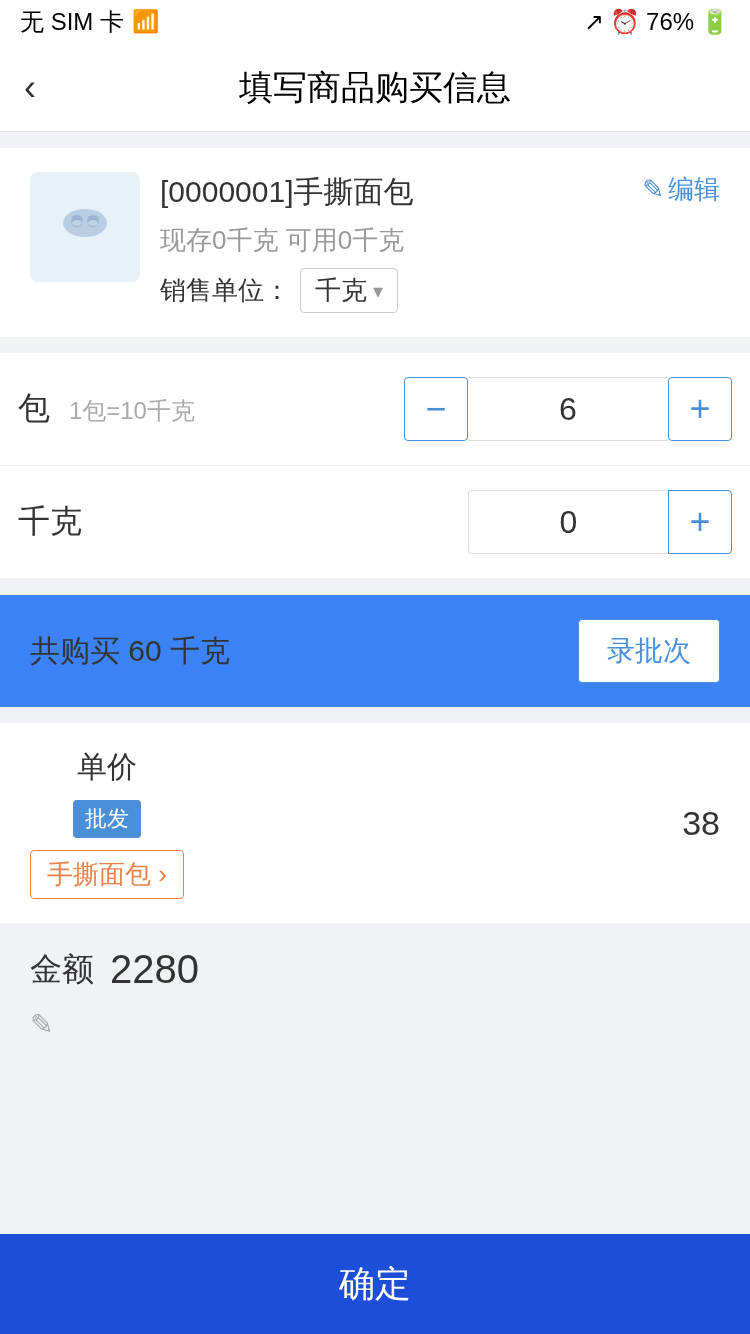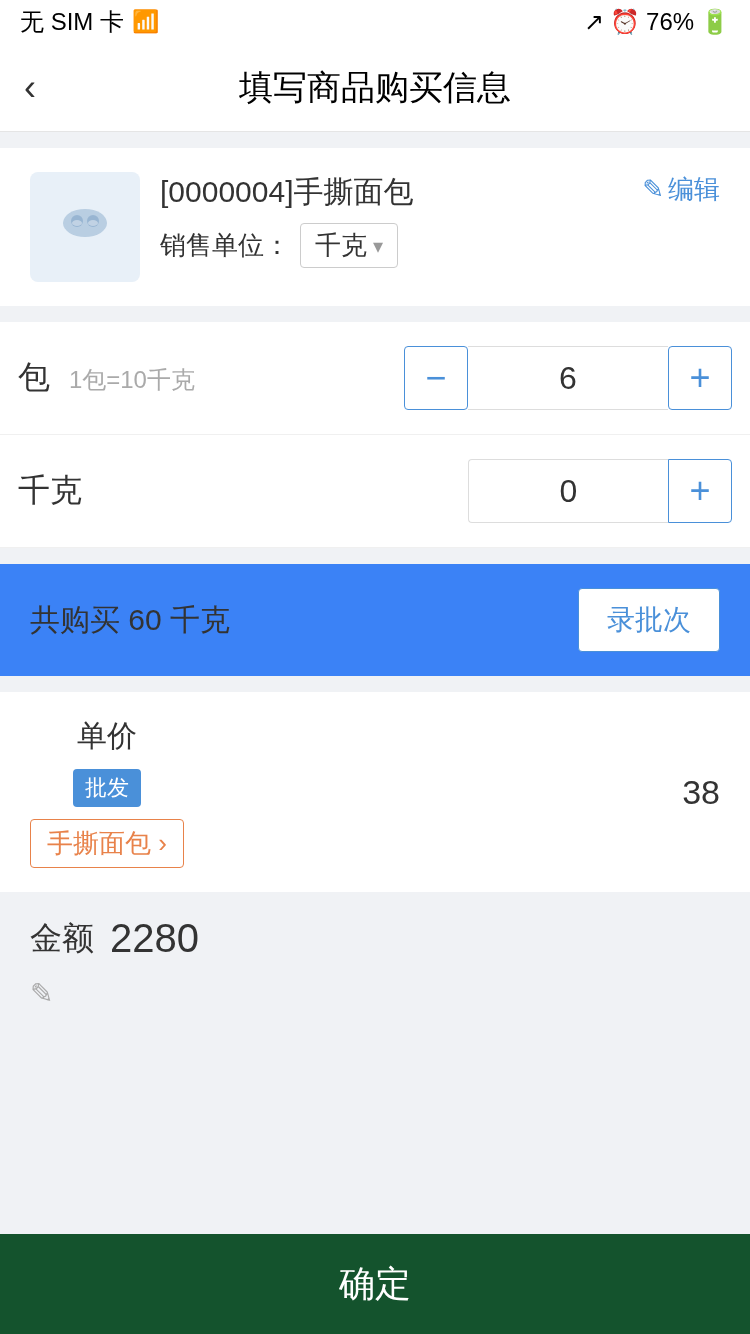--- a/index.html
+++ b/index.html
@@ -269,21 +269,21 @@
       min-height: 360px;
     }
 
     
     .confirm-btn {
       position: fixed;
       bottom: 0;
       left: 0;
       width: 750px;
       height: 100px;
-      background: #14532d;
+      background: #1d4ed8;
       color: #fff;
       font-size: 36px;
       border: none;
       cursor: pointer;
       display: flex;
       align-items: center;
       justify-content: center;
     }
   </style>
 </head>
@@ -312,26 +312,27 @@
     <svg width="60" height="60" viewBox="0 0 60 60" fill="none">
       <ellipse cx="30" cy="26" rx="22" ry="14" fill="#8aabcc" opacity="0.5"></ellipse>
       <circle cx="22" cy="24" r="6" fill="#8aabcc" opacity="0.7"></circle>
       <circle cx="38" cy="24" r="6" fill="#8aabcc" opacity="0.7"></circle>
       <ellipse cx="22" cy="26" rx="5" ry="3" fill="#fff" opacity="0.4"></ellipse>
       <ellipse cx="38" cy="26" rx="5" ry="3" fill="#fff" opacity="0.4"></ellipse>
     </svg>
   </div>
   <div class="product-info">
     <div class="product-header">
-      <span class="product-name">[0000004]手撕面包</span>
+      <span class="product-name">[0000001]手撕面包</span>
       <span class="product-edit">
         <span>✎</span>
         <span>编辑</span>
       </span>
     </div>
+    <div class="product-stock">现存0千克  可用0千克</div>
     <div class="product-unit">
       <span>销售单位：</span>
       <div class="unit-selector">
         <span>千克</span>
         <span class="unit-arrow">▾</span>
       </div>
     </div>
   </div>
 </div>
 

